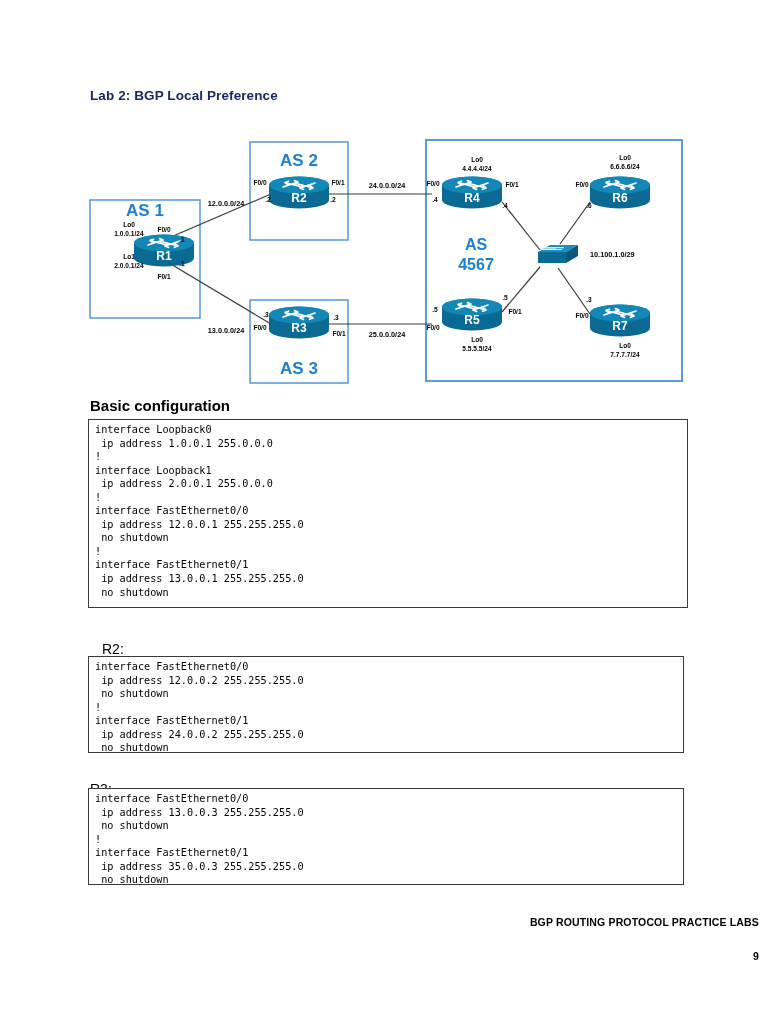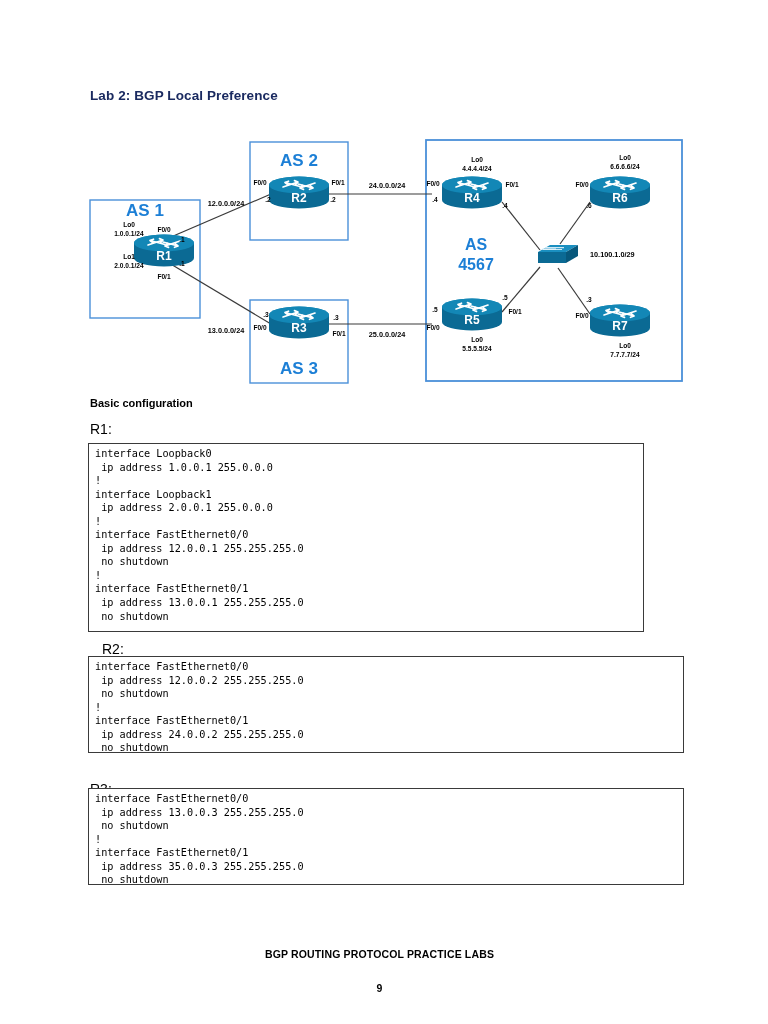--- a/index.html
+++ b/index.html
@@ -39,21 +39,21 @@
     left: 88px;
     top: 132px;
     width: 596px;
     height: 252px;
   }
   .diagram svg { display: block; }
 
   
   .section-head {
     position: absolute;
-    font-size: 11px;
+    font-size: 15px;
     font-weight: bold;
     color: #000;
   }
   .router-head {
     position: absolute;
     font-size: 14px;
     font-weight: normal;
     color: #000;
   }
 
@@ -70,26 +70,25 @@
     color: #000;
     white-space: pre;
     overflow: hidden;
   }
 
   
   .footer {
     position: absolute;
     left: 0;
     width: 759px;
-    text-align: center;
+    text-align: right;
     font-size: 10.5px;
     font-weight: bold;
     color: #000;
     letter-spacing: 0.15px;
-    margin-top: 32px;
   }
 </style>
 </head>
 <body>
 
 <div class="page">
 
   <div class="lab-title">Lab 2: BGP Local Preference</div>
 
   <div class="diagram">
@@ -242,21 +241,21 @@
       <text x="138" y="201" font-family="Liberation Sans, sans-serif" font-size="7.3" font-weight="bold" fill="#000" text-anchor="middle">13.0.0.0/24</text>
       <text x="299" y="56" font-family="Liberation Sans, sans-serif" font-size="7.3" font-weight="bold" fill="#000" text-anchor="middle">24.0.0.0/24</text>
       <text x="299" y="205" font-family="Liberation Sans, sans-serif" font-size="7.3" font-weight="bold" fill="#000" text-anchor="middle">25.0.0.0/24</text>
       <text x="502" y="125" font-family="Liberation Sans, sans-serif" font-size="7.3" font-weight="bold" fill="#000" text-anchor="start">10.100.1.0/29</text>
     </svg>
   </div>
 
   <div class="section-head" style="left:90px; top:397px;">Basic configuration</div>
 
   <div class="router-head" style="left:90px; top:421px;">R1:</div>
-  <div class="config-box" style="left:88px; top:443px; width:556px; height:189px;">interface Loopback0
+  <div class="config-box" style="left:88px; top:419px; width:600px; height:189px;">interface Loopback0
  ip address 1.0.0.1 255.0.0.0
 !
 interface Loopback1
  ip address 2.0.0.1 255.0.0.0
 !
 interface FastEthernet0/0
  ip address 12.0.0.1 255.255.255.0
  no shutdown
 !
 interface FastEthernet0/1

